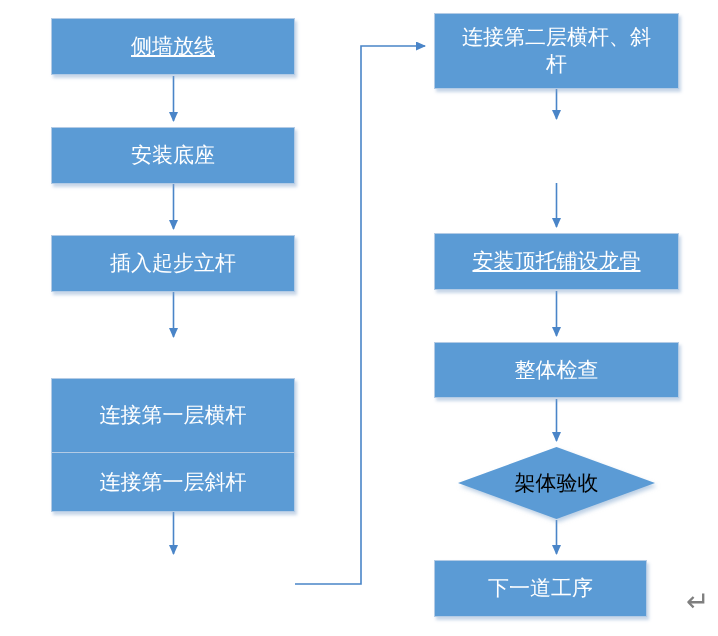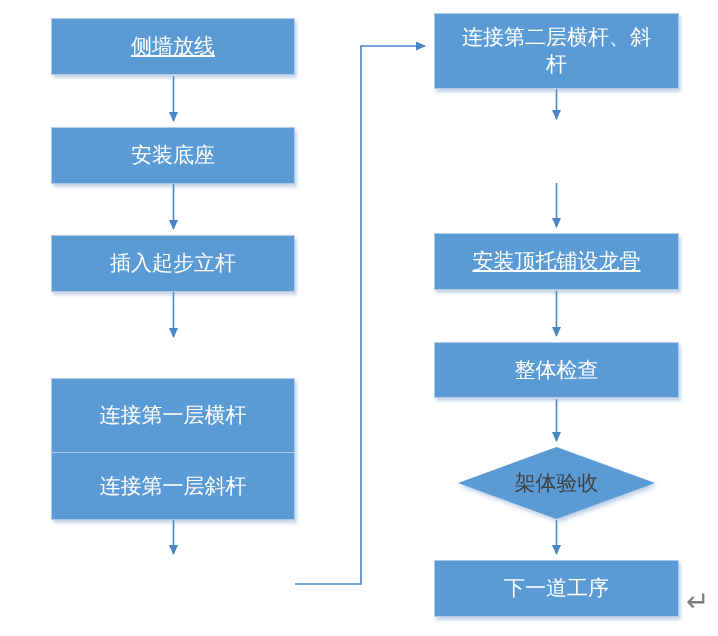--- a/index.html
+++ b/index.html
@@ -48,21 +48,21 @@
   }
   .diamond {
     width: 100%;
     height: 100%;
     background: #5B9BD5;
     clip-path: polygon(50% 0%, 100% 50%, 50% 100%, 0% 50%);
     display: flex;
     align-items: center;
     justify-content: center;
     text-align: center;
-    color: #404040;
+    color: #000000;
     font-size: 21px;
   }
   .return-mark {
     position: absolute;
     left: 686px;
     top: 588px;
     color: #7f7f7f;
     font-size: 28px;
     line-height: 28px;
   }
@@ -108,21 +108,21 @@
   </div>
 
   <div class="node" style="left:51px; top:235px; width:244px; height:57px;align-items:center;">
     <span class="label">插入起步立杆</span>
   </div>
 
   <div class="node" style="left:51px; top:343px; width:244px; height:75px;margin-top:35px;">
     <span class="label">连接第一层横杆</span>
   </div>
 
-  <div class="node" style="left:51px; top:452px; width:244px; height:68px;">
+  <div class="node" style="left:51px; top:452px; width:244px; height:60px;">
     <span class="label">连接第一层斜杆</span>
   </div>
 
 
   <div class="node" style="left:434px; top:13px; width:245px; height:76px;">
     <span class="label">连接第二层横杆、斜杆</span>
   </div>
 
 
   <div class="node" style="left:434px; top:233px; width:245px; height:57px;text-decoration:underline;">
@@ -132,19 +132,19 @@
   <div class="node" style="left:434px; top:342px; width:245px; height:56px;">
     <span class="label">整体检查</span>
   </div>
 
   <div class="diamond-wrap" style="left:458px; top:447px; width:197px; height:72px;">
     <div class="diamond">
       <span class="label">架体验收</span>
     </div>
   </div>
 
-  <div class="node" style="left:434px; top:560px; width:245px; height:57px;">
+  <div class="node" style="left:434px; top:560px; width:213px; height:57px;">
     <span class="label">下一道工序</span>
   </div>
 
   <div class="return-mark">↵</div>
 
 </div>
 
 </body></html>

